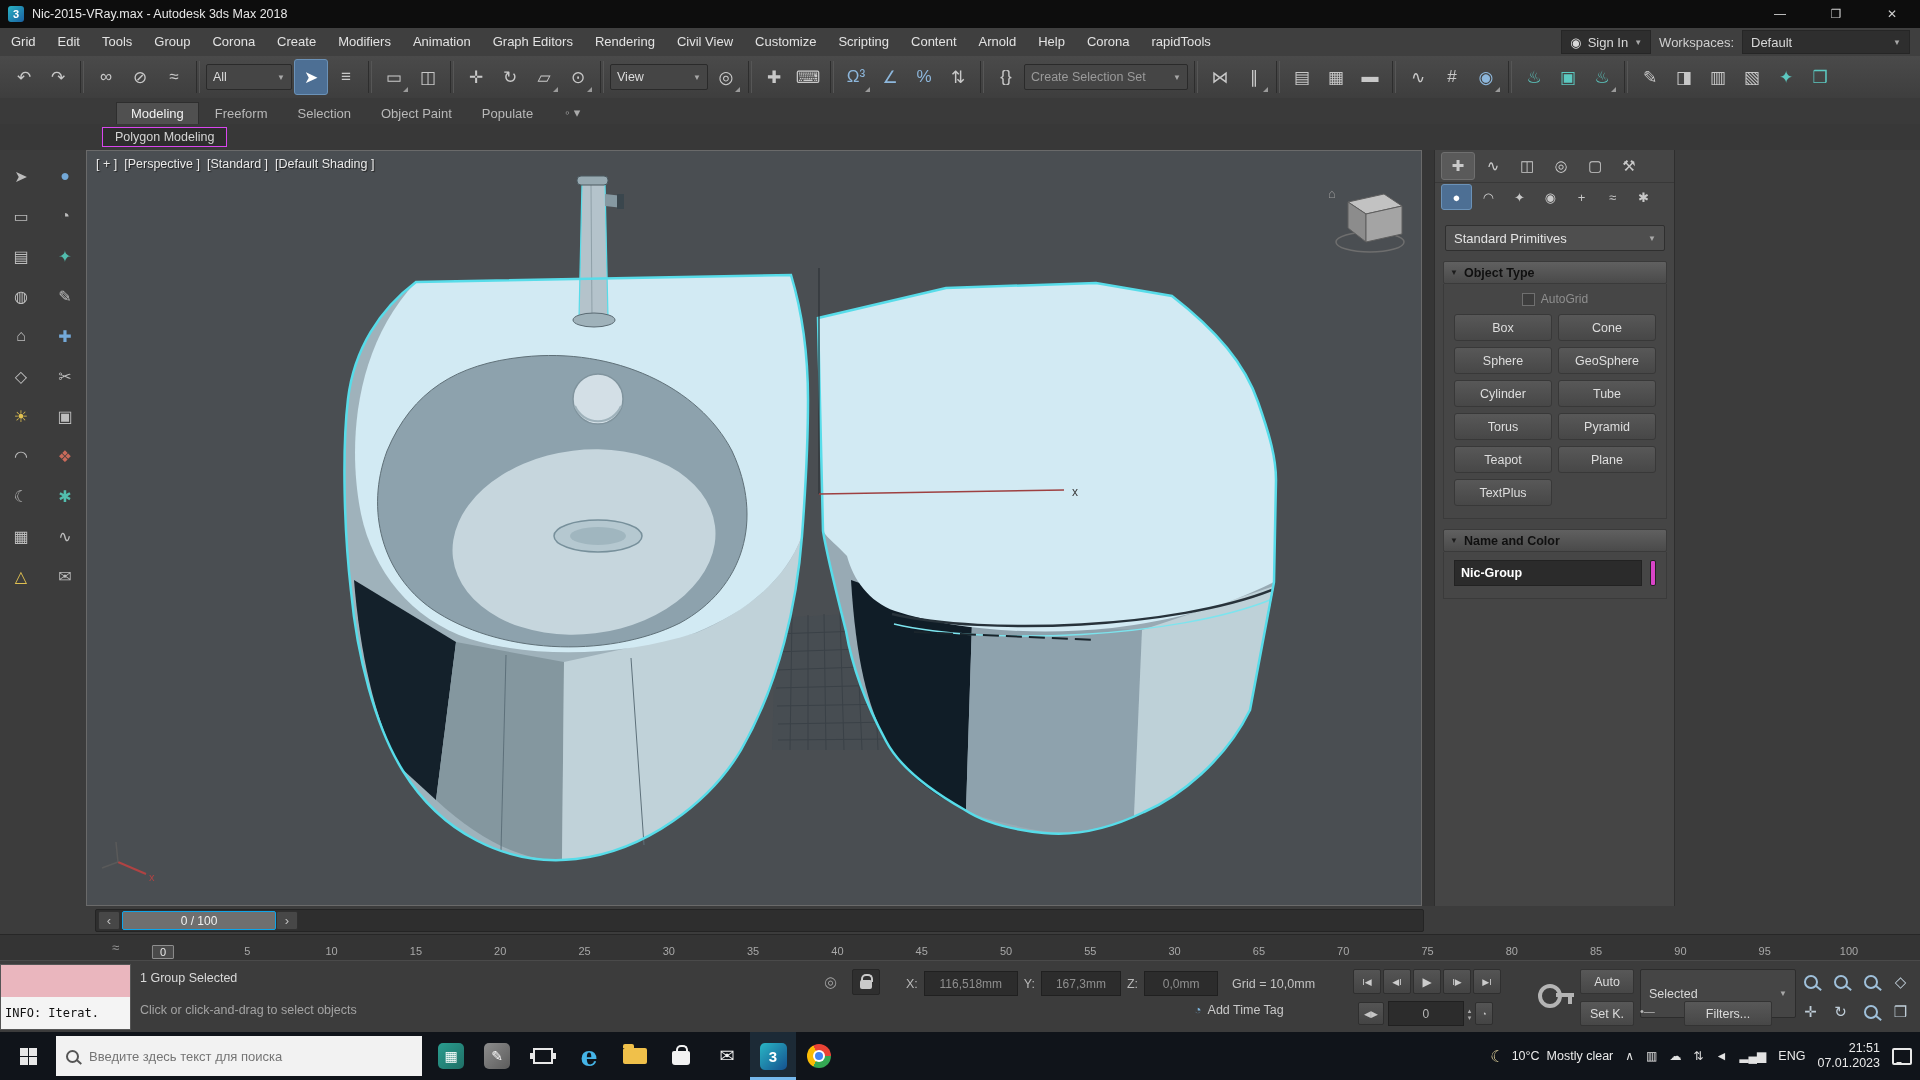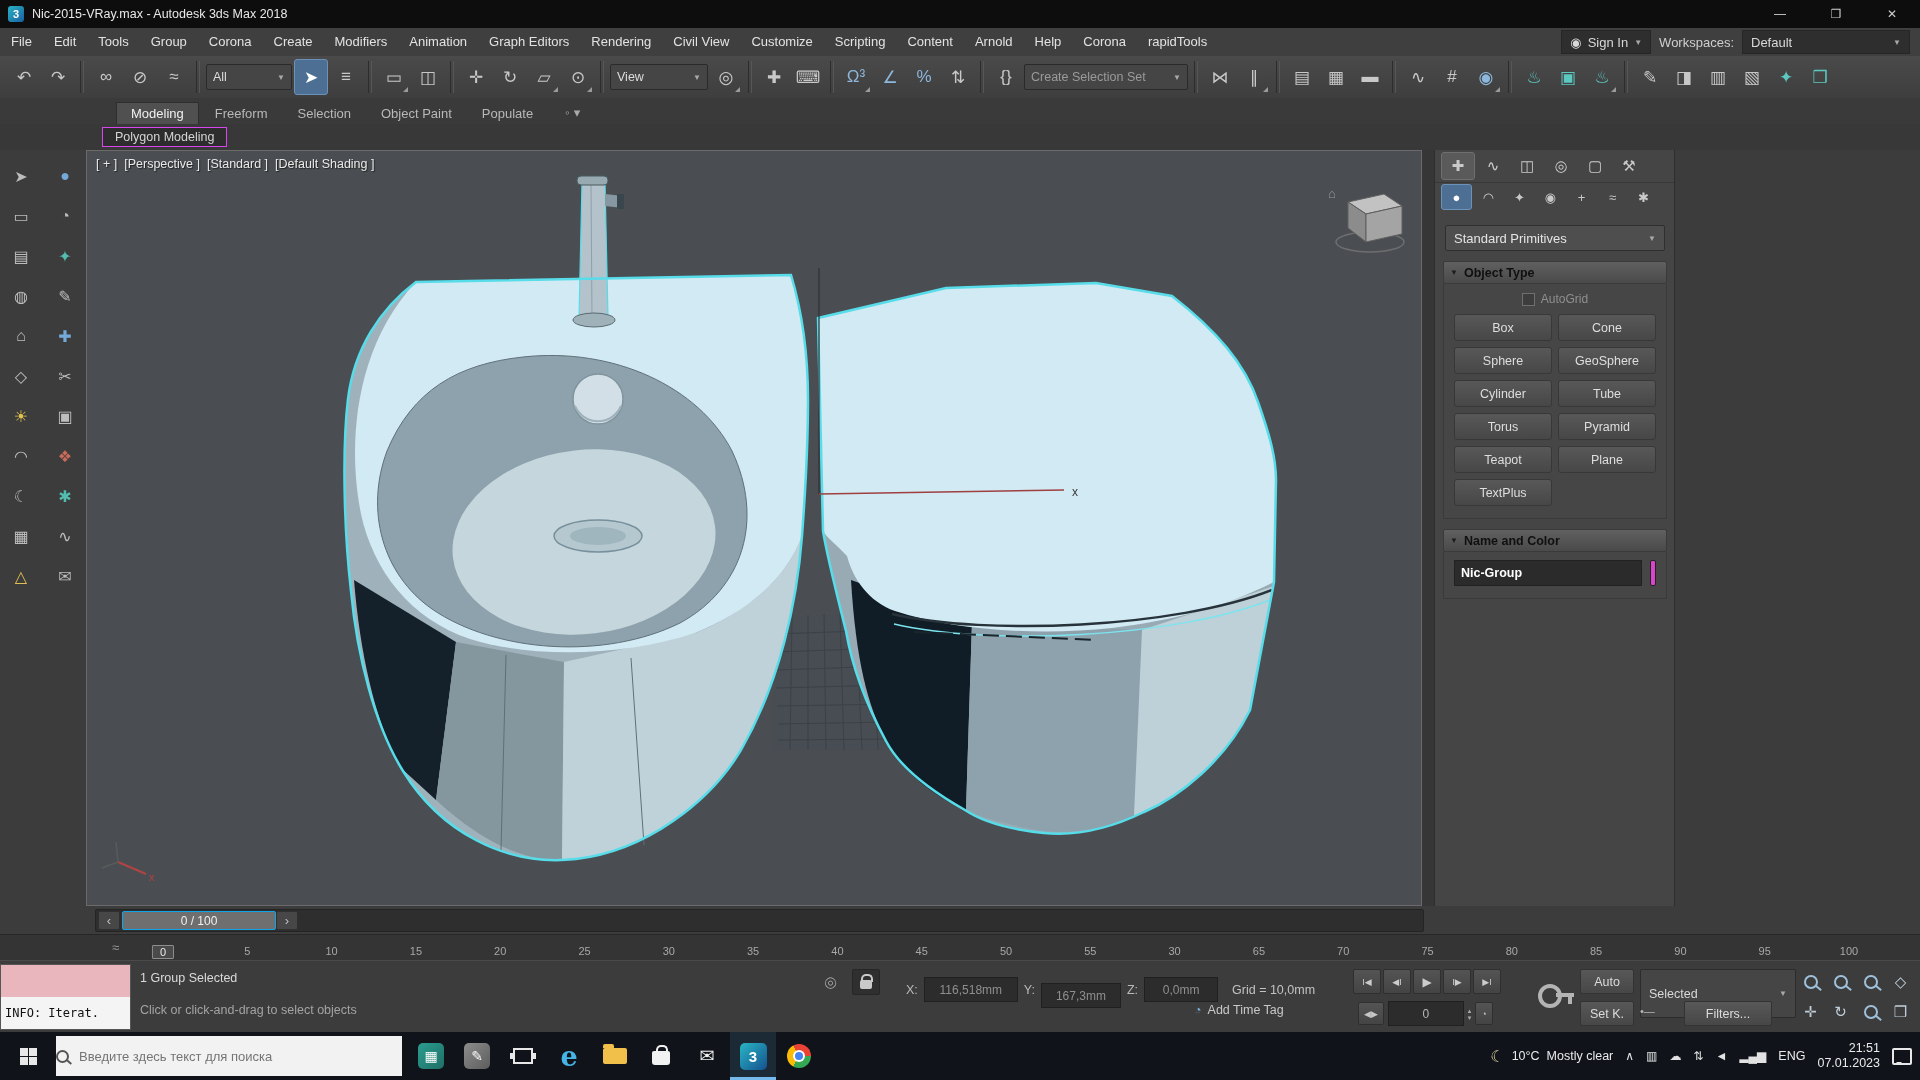--- a/index.html
+++ b/index.html
@@ -137,21 +137,21 @@
   .navgrid{position:absolute;left:1796px;top:6px;display:grid;grid-template-columns:repeat(4,29px);grid-auto-rows:29px;gap:1px;}
   .nav-cell{display:flex;align-items:center;justify-content:center;color:#bfcdd8;font-size:15px;}
   .mag{width:10px;height:10px;border:2px solid #9fc0da;border-radius:50%;position:relative;}
   .mag::after{content:"";position:absolute;width:7px;height:2px;background:#9fc0da;right:-6px;bottom:-2px;transform:rotate(40deg);}
 
   
   .taskbar{position:absolute;top:1032px;left:0;right:0;height:48px;background:#10141a;display:flex;align-items:center;}
   .start{width:56px;height:48px;display:flex;align-items:center;justify-content:center;}
   .winlogo{display:grid;grid-template-columns:8px 8px;grid-auto-rows:8px;gap:1px;}
   .winlogo span{background:#e8e8e8;}
-  .searchbox{width:346px;height:40px;background:#f2f2f2;display:flex;align-items:center;gap:8px;padding:0 0;}
+  .searchbox{width:346px;height:40px;background:#f2f2f2;display:flex;align-items:center;gap:8px;padding:0 10px;}
   .s-mag{width:9px;height:9px;border:2px solid #555;border-radius:50%;position:relative;flex:0 0 auto;}
   .s-mag::after{content:"";position:absolute;width:6px;height:2px;background:#555;right:-5px;bottom:-2px;transform:rotate(40deg);}
   .searchbox input{border:none;background:transparent;outline:none;font-size:13px;color:#444;width:100%;
                    font-family:"Liberation Sans",sans-serif;}
   .task-icons{display:flex;height:48px;margin-left:6px;}
   .ticon{width:46px;height:48px;display:flex;align-items:center;justify-content:center;position:relative;}
   .ticon.active-app{background:#1c2a36;box-shadow:inset 0 -3px 0 #76b9ed;}
   .sq-app{width:26px;height:26px;border-radius:5px;display:flex;align-items:center;justify-content:center;color:#fff;font-size:14px;}
   .app1{background:linear-gradient(135deg,#2a9d8f,#1f6f66);}
   .app2{background:linear-gradient(135deg,#8d8d8d,#5c5c5c);}
@@ -184,21 +184,21 @@
     <span class="app-badge">3</span>
     <span class="title">Nic-2015-VRay.max - Autodesk 3ds Max 2018</span>
     <div class="win-controls">
       <span class="winbtn">—</span>
       <span class="winbtn">❐</span>
       <span class="winbtn close">✕</span>
     </div>
   </div>
 
   <div class="menubar">
-    <span class="menu-item">File</span>
+    <span class="menu-item">Grid</span>
     <span class="menu-item">Edit</span>
     <span class="menu-item">Tools</span>
     <span class="menu-item">Group</span>
     <span class="menu-item">Corona</span>
     <span class="menu-item">Create</span>
     <span class="menu-item">Modifiers</span>
     <span class="menu-item">Animation</span>
     <span class="menu-item">Graph Editors</span>
     <span class="menu-item">Rendering</span>
     <span class="menu-item">Civil View</span>
@@ -506,21 +506,21 @@
     <span class="status-msg">1 Group Selected</span>
     <span class="prompt">Click or click-and-drag to select objects</span>
     <span class="sb-ico" style="left:824px;top:12px">◎</span>
     <div class="lock-box">
         <span class="lock"></span>
       </div>
     <div class="coords">
       <label>X:</label>
       <input class="coord-field" style="width: 88px;" value="116,518mm">
       <label>Y:</label>
-      <input class="coord-field" style="width: 74px; margin-top: 12px;" value="167,3mm">
+      <input class="coord-field" style="width: 74px;" value="167,3mm">
       <label>Z:</label>
       <input class="coord-field" style="width: 68px;" value="0,0mm">
       <span class="grid-label">Grid = 10,0mm</span>
     </div>
     <div class="timetag">
       <span class="ti">◔</span>
       <span>Add Time Tag</span>
     </div>
     <div class="playback">
       <span class="pb-btn">I◀</span>

